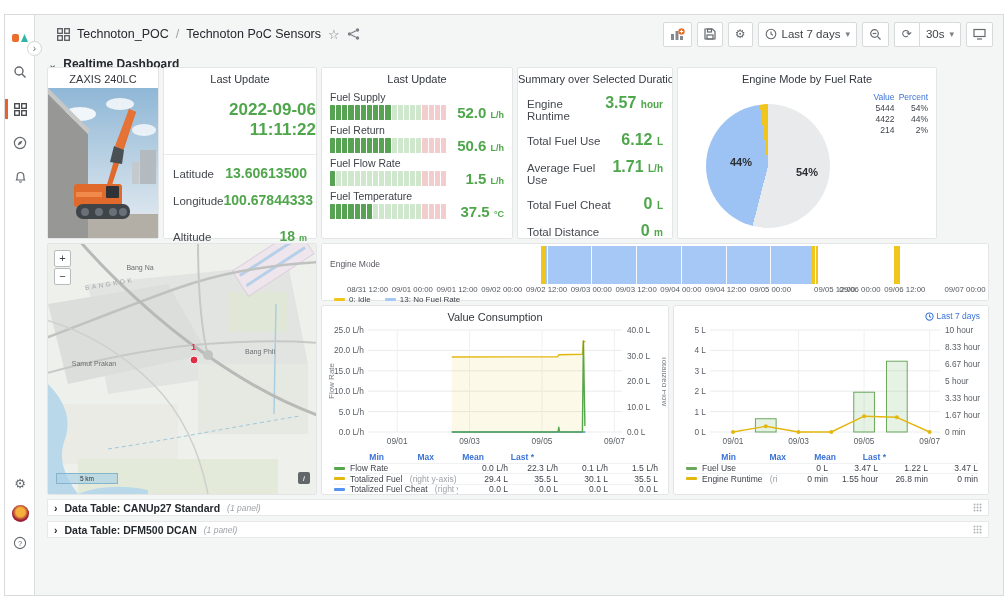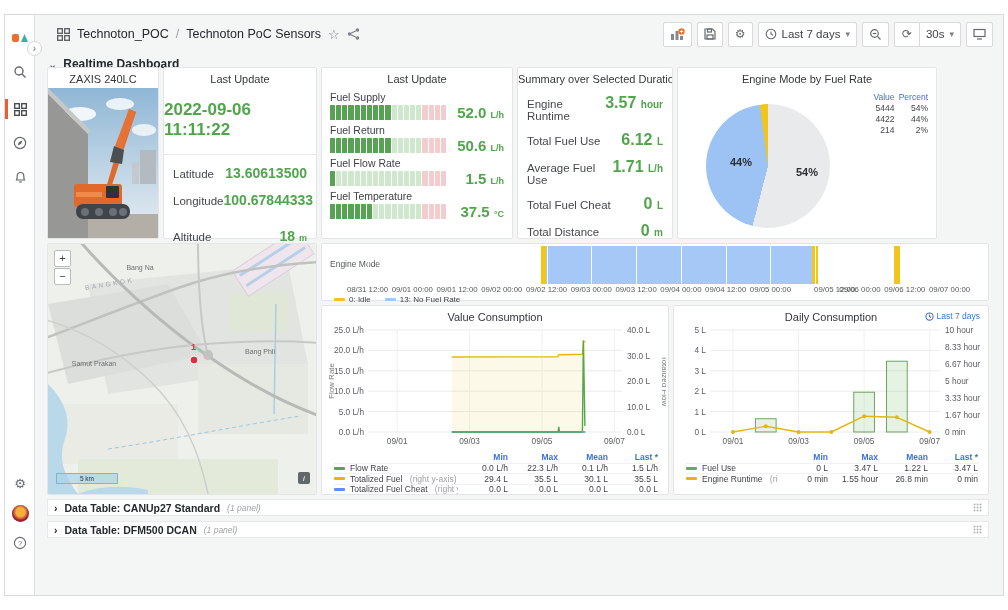--- a/index.html
+++ b/index.html
@@ -37,21 +37,21 @@
   .tgroup .tbtn:last-child { border-radius:0 2px 2px 0; }
   .caret { font-size:9px; color:#7b8086; }
   .rowhdr { position:absolute; left:13px; top:42px; font-size:12px; font-weight:700;
     color:#24292e; display:flex; gap:6px; align-items:center; cursor:pointer; }
   .rowhdr .chev { font-size:11px; color:#55595f; font-weight:400; }
   
   .panel { position:absolute; background:#fff; border:1px solid #e4e5e7; border-radius:2px; }
   .ptitle { font-size:11px; font-weight:500; color:#33373d; text-align:center; padding-top:5px;
     height:20px; cursor:pointer; white-space:nowrap; overflow:hidden; }
   
-  .ts { font-size:17px; font-weight:700; color:#4fa64b; text-align:left; margin-top:12px; }
+  .ts { font-size:17px; font-weight:700; color:#4fa64b; text-align:right; margin-top:12px; }
   .divider { border-top:1px solid #e8e9ea; margin:14px 0 0 0; }
   .srow { display:flex; justify-content:space-between; align-items:baseline; padding:0 9px; }
   .slbl { font-size:11.5px; color:#44484e; }
   .sval { font-size:14px; font-weight:700; color:#4fa64b; white-space:nowrap; }
   .sunit { font-size:9px; font-weight:700; color:#4fa64b; }
   .sumrow .sval { font-size:16px; }
   .sumrow .sunit { font-size:10px; }
   
   .glbl { font-size:10.5px; color:#3f434a; padding:0 8px; }
   .grow { display:flex; align-items:center; padding:1px 8px 0 8px; gap:6px; }
@@ -79,21 +79,21 @@
   .tl-xticks { position:absolute; left:10px; right:10px; top:41px; height:9px; }
   .tl-xticks span { position:absolute; transform:translateX(-50%); font-size:7.8px; color:#55595f; white-space:nowrap; }
   .tl-legend { position:absolute; left:12px; top:51px; display:flex; gap:14px; font-size:8px; color:#3f434a; }
   .tl-legend .it { display:flex; align-items:center; gap:4px; }
   
   .chart { position:absolute; left:4px; top:18px; }
   .chart text.tick { font-size:8.3px; fill:#5a5e63; }
   .chart text.axis { font-size:8px; fill:#7b8086; }
   .legend { position:absolute; left:12px; right:10px; top:146px; font-size:8.5px; color:#3f434a; }
   .lg-hdr, .lg-row { display:flex; align-items:center; height:10.5px; }
-  .lg-hdr { justify-content:flex-end; font-weight:700; }
+  .lg-hdr { justify-content:flex-start; font-weight:700; }
   .lg-row { border-top:1px solid #f0f1f2; cursor:pointer; }
   .lg-name { flex:1; display:flex; align-items:center; gap:5px; white-space:nowrap; overflow:hidden; }
   .lg-suffix { color:#9fa3a8; }
   .lg-col { width:50px; text-align:right; }
   .lg-col-h { color:#3b73d9; }
   .badge { position:absolute; right:8px; top:5px; display:flex; align-items:center; gap:3px;
     font-size:8.5px; color:#3b73d9; cursor:pointer; }
   
   .map-zoom { position:absolute; left:6px; top:6px; width:17px; display:flex; flex-direction:column; gap:1px; }
   .map-zoom button { width:17px; height:17px; border:1px solid #b9bcbe; background:#fff; font-size:11px;
@@ -535,21 +535,21 @@
           <span style="left: 26.29%;">09/02 00:00</span>
           <span style="left: 33.22%;">09/02 12:00</span>
           <span style="left: 40.15%;">09/03 00:00</span>
           <span style="left: 47.08%;">09/03 12:00</span>
           <span style="left: 54.01%;">09/04 00:00</span>
           <span style="left: 60.94%;">09/04 12:00</span>
           <span style="left: 67.87%;">09/05 00:00</span>
           <span style="left: 74.8%; padding-left: 39px;">09/05 12:00</span>
           <span style="left: 81.73%;">09/06 00:00</span>
           <span style="left: 88.66%;">09/06 12:00</span>
-          <span style="left: 95.59%;">09/07 00:00</span>
+          <span style="left: 95.59%; padding-left: 31px;">09/07 00:00</span>
         </div>
       <div class="tl-legend" id="tllegend">
           <div class="it">
             <i class="lg-mark" style="background: rgb(240, 198, 29);"></i>
             <span>0: Idle</span>
           </div>
           <div class="it">
             <i class="lg-mark" style="background: rgb(166, 200, 247);"></i>
             <span>13: No Fuel Rate</span>
           </div>
@@ -627,21 +627,20 @@
             </span>
             <span class="lg-col">0.0 L</span>
             <span class="lg-col">0.0 L</span>
             <span class="lg-col">0.0 L</span>
             <span class="lg-col">0.0 L</span>
           </div>
         </div>
     </section>
 
     <section class="panel" style="left:638px;top:290px;width:316px;height:190px">
-      <h3 class="ptitle">Daily Consumption</h3>
       <div class="badge">
         <svg width="9" height="9" viewBox="0 0 12 12" fill="none" stroke="#3b73d9" stroke-width="1.4">
           <circle cx="6" cy="6" r="4.8"></circle>
             <path d="M6 3.4 V6 L8 7.3"></path>
         </svg>
         <span>Last 7 days</span>
       </div>
       <svg class="chart" width="308" height="126">
           <line x1="32" x2="262" y1="6" y2="6" stroke="#eaebed" stroke-width="1"></line>
           <text x="28" y="9" text-anchor="end" class="tick">5 L</text>

